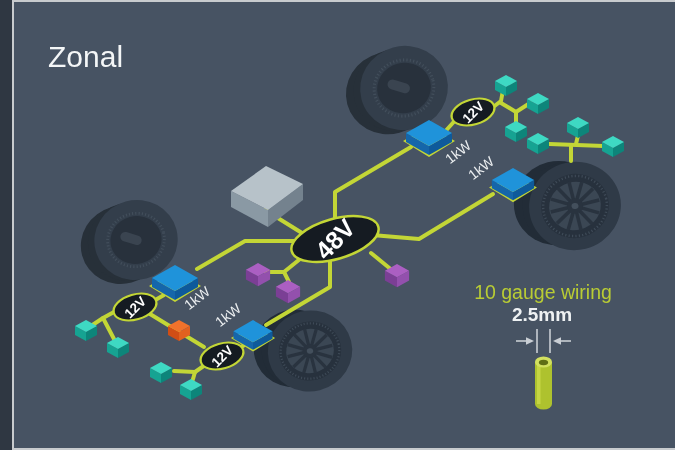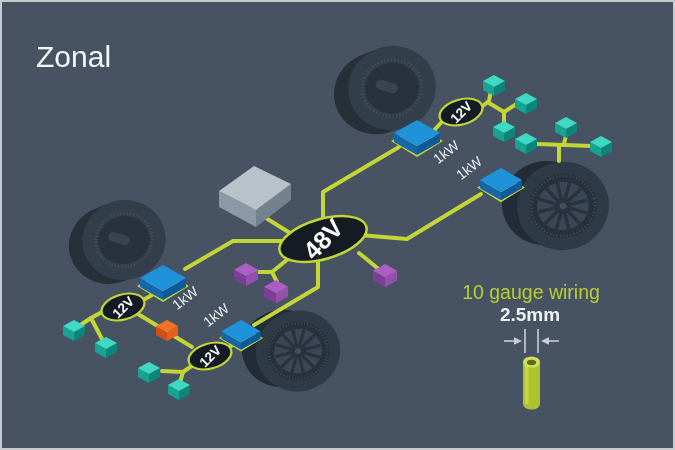--- a/index.html
+++ b/index.html
@@ -1,16 +1,16 @@
 <!DOCTYPE html>
 <html><head>
 <meta charset="utf-8">
 <style>
   html,body{margin:0;padding:0;background:#2f3742;}
-  .stage{width:644px;height:450px;position:relative;font-family:"Liberation Sans","DejaVu Sans",sans-serif;}
+  .stage{width:644px;height:450px;position:relative;font-family:"Liberation Sans","DejaVu Sans",sans-serif;padding-left:12px;}
   svg{display:block;}
   text{font-family:"Liberation Sans","DejaVu Sans",sans-serif;}
 </style>
 </head>
 <body>
 
 <div class="stage">
 <svg width="675" height="450" viewBox="0 0 675 450">
 
   <defs>

